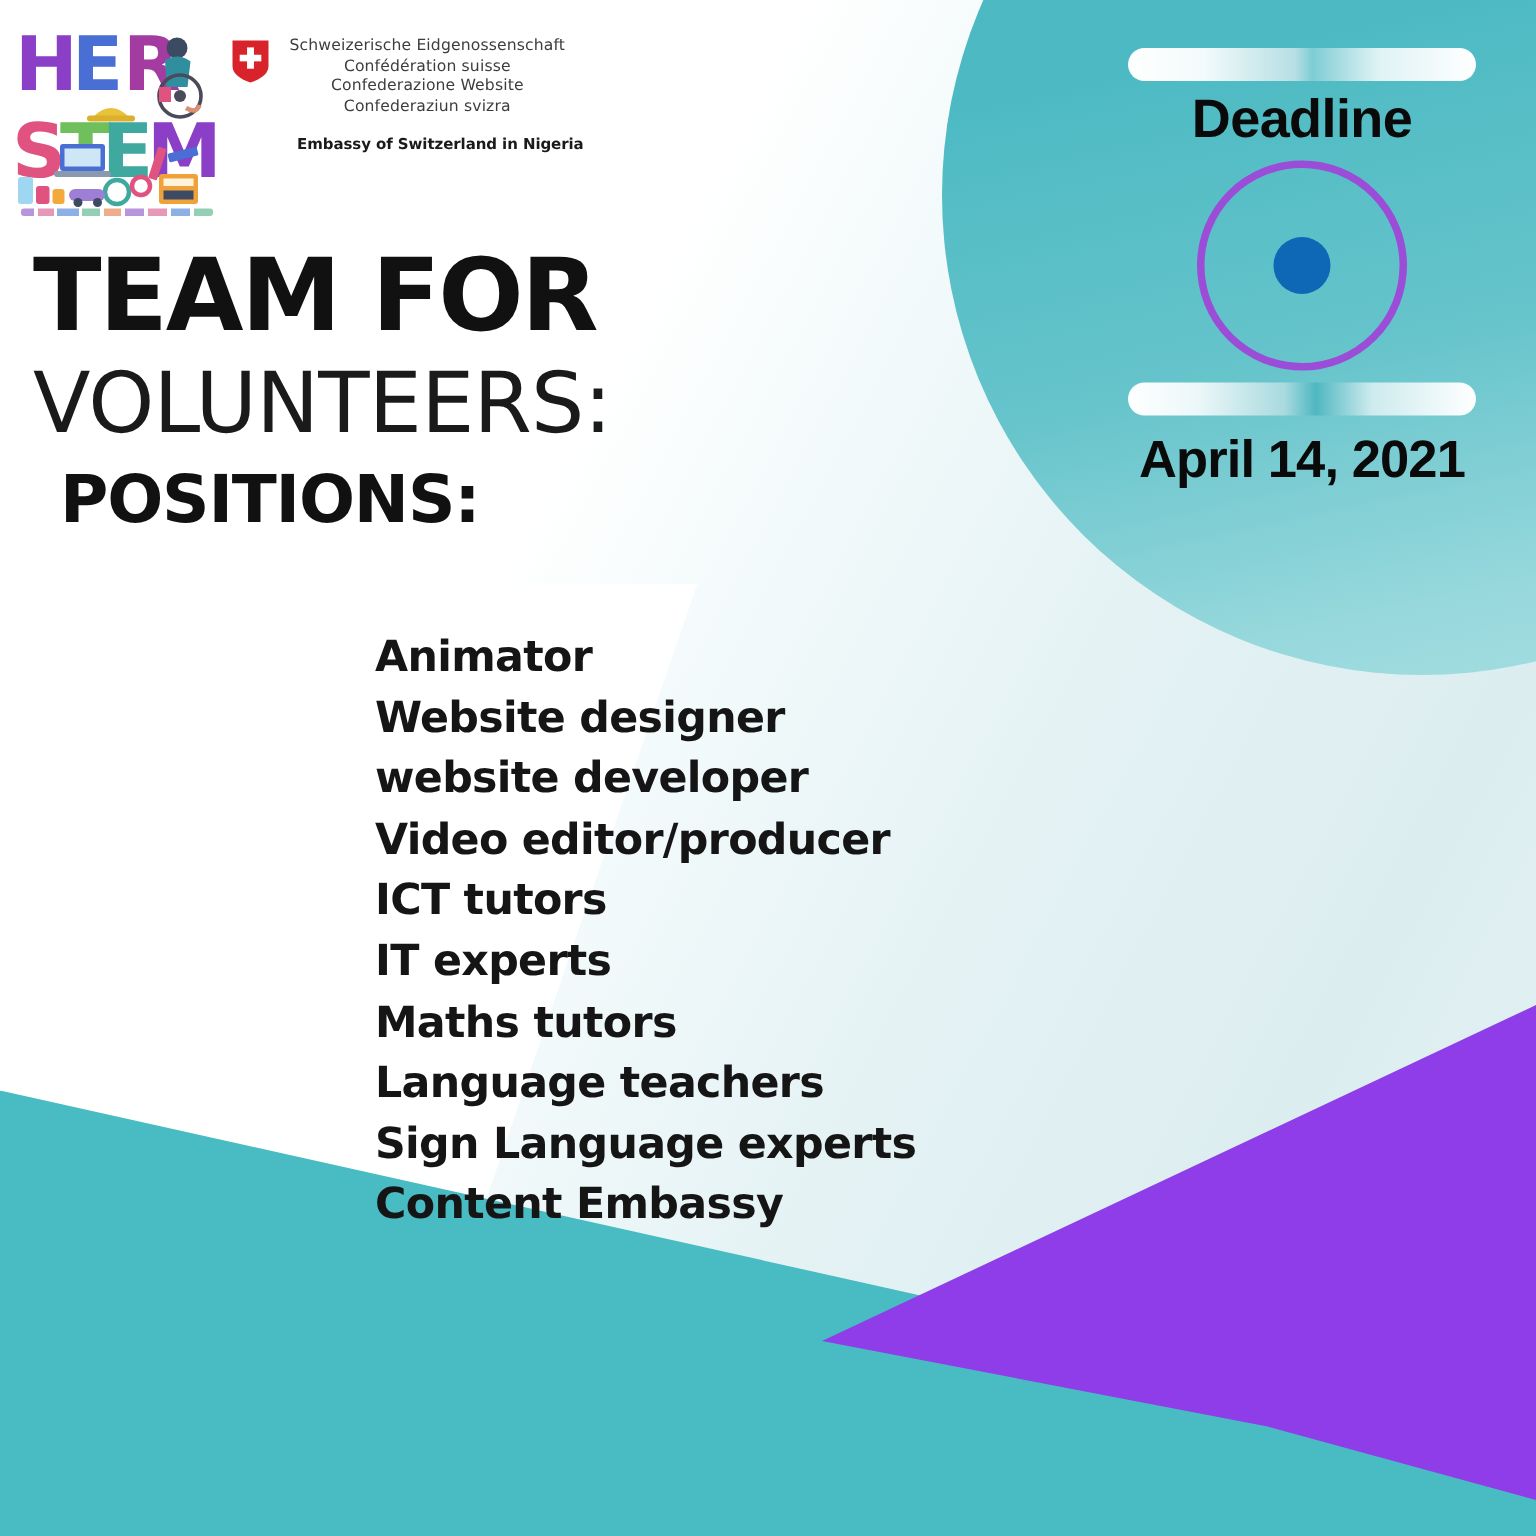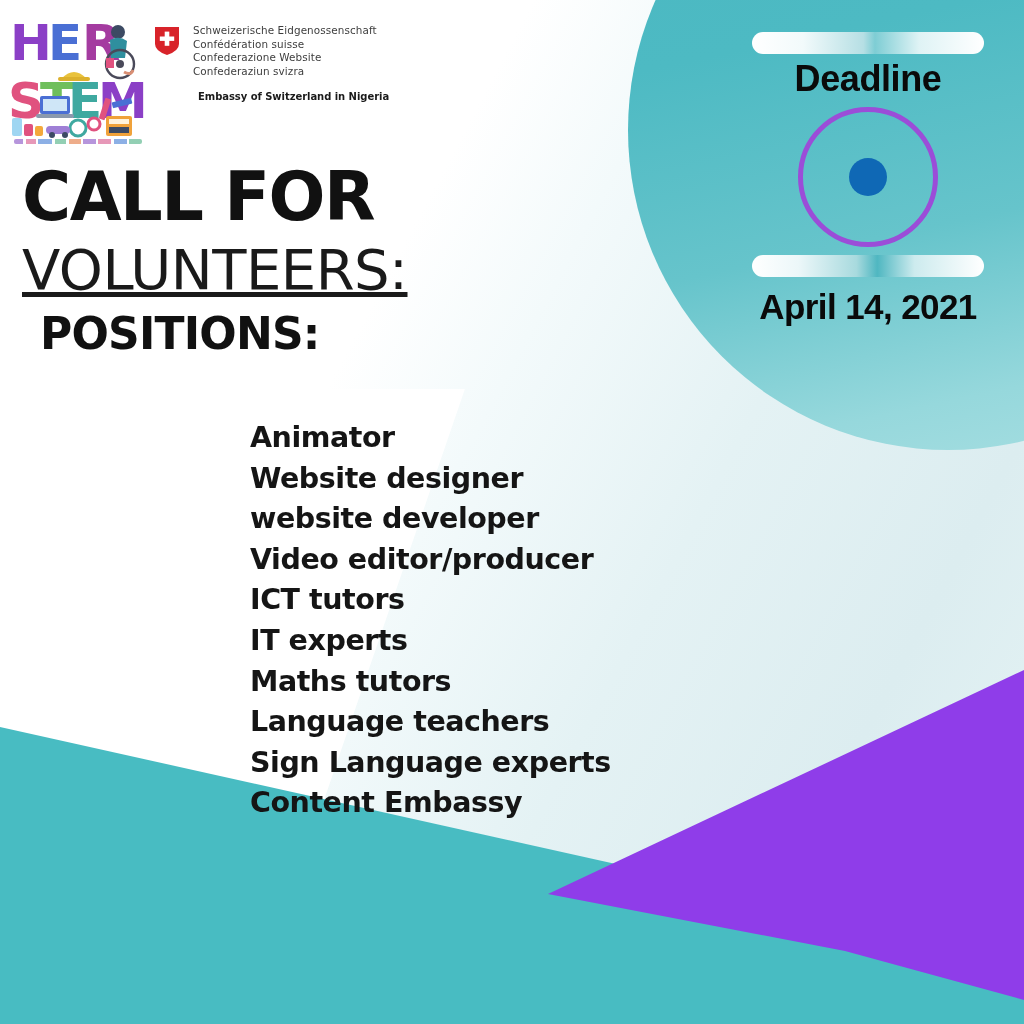--- a/index.html
+++ b/index.html
@@ -128,20 +128,21 @@
   }
   .swiss-row { display: flex; align-items: flex-start; gap: 11px; }
   .swiss-shield { flex: 0 0 auto; margin-top: 1px; }
   .swiss-langs {
     font-family: "DejaVu Sans", sans-serif;
     font-size: 10.4px;
     line-height: 13.6px;
     color: #3d3d3d;
     letter-spacing: .1px;
     white-space: nowrap;
+    text-align: center;
   }
   .swiss-embassy {
     margin-left: 46px;
     margin-top: 13px;
     font-family: "DejaVu Sans", sans-serif;
     font-size: 10px;
     font-weight: bold;
     color: #1a1a1a;
     letter-spacing: -.05px;
     white-space: nowrap;
@@ -232,21 +233,20 @@
     line-height: 74px;
   }
   .h-vol {
     font-family: "DejaVu Sans", sans-serif;
     font-size: 56px;
     font-weight: normal;
     color: #1a1a1a;
     letter-spacing: -.5px;
     line-height: 64px;
     margin-top: 4px;
-    text-decoration: underline;
   }
   .h-badge-row { margin-top: 6px; padding-left: 37px; }
   .h-badge {
     display: inline-block;
     background: #8b44e0;
     color: #ffffff;
     font-size: 32px;
     font-weight: bold;
     letter-spacing: -.2px;
     padding: 4px 14px 7px 14px;
@@ -407,21 +407,21 @@
     <div class="dl-label">Deadline</div>
     <div class="dl-ring-holder">
       <div class="dl-ring"></div>
       <div class="dl-dot"></div>
     </div>
     <div class="dl-bar2"></div>
     <div class="dl-date">April 14, 2021</div>
   </div>
 
   <div class="headline">
-    <div class="h-call">CALL FOR</div>
+    <div class="h-call">TEAM FOR</div>
     <div class="h-vol">VOLUNTEERS:</div>
     <div class="h-pos">POSITIONS:</div>
   </div>
 
   <div class="positions">
     <div class="pos-item">Animator</div>
     <div class="pos-item">Website designer</div>
     <div class="pos-item">website developer</div>
     <div class="pos-item">Video editor/producer</div>
     <div class="pos-item">ICT tutors</div>

